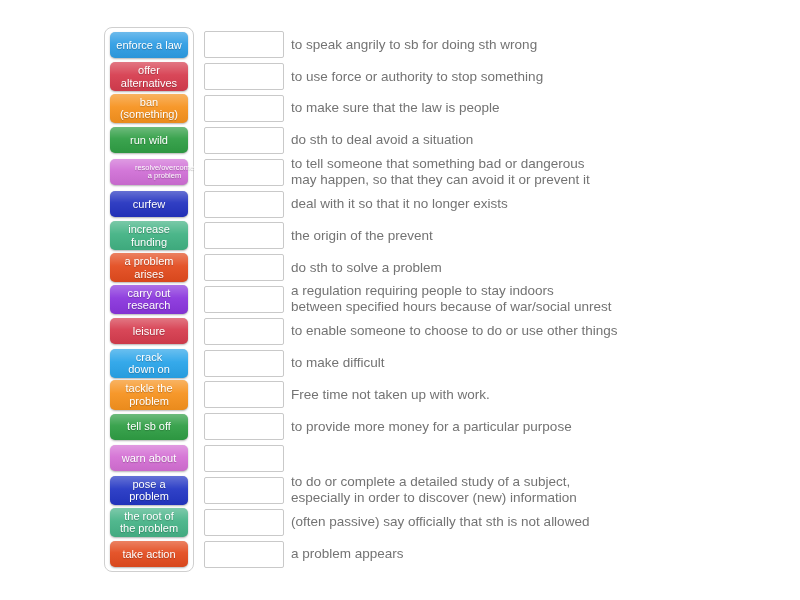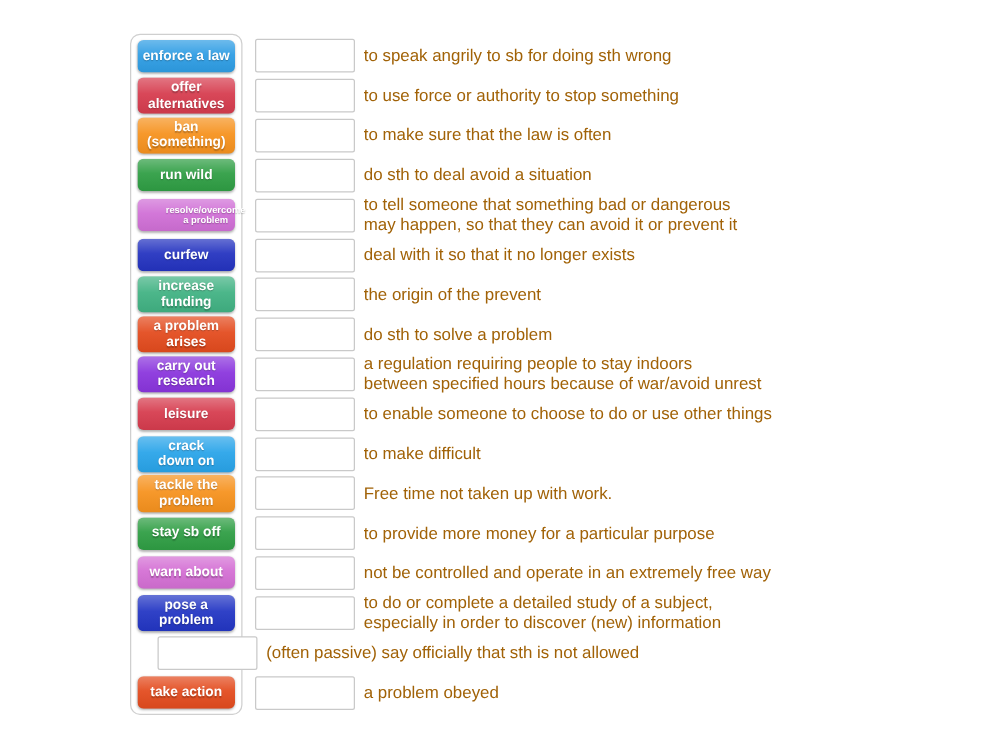--- a/index.html
+++ b/index.html
@@ -36,21 +36,21 @@
   .term-tile {
     width: 78px;
     min-height: 26px;
     flex: 0 0 78px;
     display: flex;
     align-items: center;
     justify-content: center;
     border-radius: 5px;
     padding: 2px 2px;
     color: #ffffff;
-    font-weight: bold;
+    font-weight: normal;
     font-size: 11px;
     line-height: 1.15;
     text-align: center;
     white-space: pre-line;
     cursor: grab;
     text-shadow: 0 1px 1px rgba(0,0,0,0.25);
     box-shadow: 0 1px 2px rgba(0,0,0,0.3);
     background-image: linear-gradient(180deg, rgba(255,255,255,0.30), rgba(255,255,255,0.06) 45%, rgba(0,0,0,0.05));
   }
   .term-tile.small { font-size: 7.5px; }
@@ -61,21 +61,21 @@
     flex: 0 0 80px;
     margin-left: 16px;
     background: #ffffff;
     border: 1px solid #c9c9c9;
     border-radius: 2px;
   }
 
   .definition {
     margin-left: 7px;
     font-size: 13.5px;
-    color: #a16207;
+    color: #737373;
     line-height: 16px;
     white-space: pre-line;
   }
 </style>
 </head>
 <body>
 
 <div class="stage">
   <div class="terms-card"></div>
   <div class="rows">
@@ -87,21 +87,21 @@
       <div class="row">
         <div class="term-tile" style="background-color: rgb(214, 60, 78);">offer
 alternatives</div>
         <div class="drop-box"></div>
         <div class="definition">to use force or authority to stop something</div>
       </div>
       <div class="row">
         <div class="term-tile" style="background-color: rgb(246, 146, 30);">ban
 (something)</div>
         <div class="drop-box"></div>
-        <div class="definition">to make sure that the law is often</div>
+        <div class="definition">to make sure that the law is people</div>
       </div>
       <div class="row">
         <div class="term-tile" style="background-color: rgb(47, 158, 68);">run wild</div>
         <div class="drop-box"></div>
         <div class="definition">do sth to deal avoid a situation</div>
       </div>
       <div class="row">
         <div class="term-tile small" style="background-color: rgb(208, 111, 214); padding-left: 33px;">resolve/overcome
 a problem</div>
         <div class="drop-box"></div>
@@ -123,59 +123,60 @@
         <div class="term-tile" style="background-color: rgb(227, 75, 30);">a problem
 arises</div>
         <div class="drop-box"></div>
         <div class="definition">do sth to solve a problem</div>
       </div>
       <div class="row">
         <div class="term-tile" style="background-color: rgb(138, 53, 221);">carry out
 research</div>
         <div class="drop-box"></div>
         <div class="definition">a regulation requiring people to stay indoors
-between specified hours because of war/avoid unrest</div>
+between specified hours because of war/social unrest</div>
       </div>
       <div class="row">
         <div class="term-tile" style="background-color: rgb(214, 60, 78);">leisure</div>
         <div class="drop-box"></div>
         <div class="definition">to enable someone to choose to do or use other things</div>
       </div>
       <div class="row">
         <div class="term-tile" style="background-color: rgb(41, 164, 233);">crack
 down on</div>
         <div class="drop-box"></div>
         <div class="definition">to make difficult</div>
       </div>
       <div class="row">
         <div class="term-tile" style="background-color: rgb(246, 146, 30);">tackle the
 problem</div>
         <div class="drop-box"></div>
         <div class="definition">Free time not taken up with work.</div>
       </div>
       <div class="row">
-        <div class="term-tile" style="background-color: rgb(47, 158, 68);">stay sb off</div>
+        <div class="term-tile" style="background-color: rgb(47, 158, 68);">tell sb off</div>
         <div class="drop-box"></div>
         <div class="definition">to provide more money for a particular purpose</div>
       </div>
       <div class="row">
         <div class="term-tile" style="background-color: rgb(212, 111, 212);">warn about</div>
         <div class="drop-box"></div>
-        <div class="definition">not be controlled and operate in an extremely free way</div>
       </div>
       <div class="row">
         <div class="term-tile" style="background-color: rgb(35, 54, 196);">pose a
 problem</div>
         <div class="drop-box"></div>
         <div class="definition">to do or complete a detailed study of a subject,
 especially in order to discover (new) information</div>
       </div>
       <div class="row">
+        <div class="term-tile" style="background-color: rgb(70, 179, 135);">the root of
+the problem</div>
         <div class="drop-box"></div>
         <div class="definition">(often passive) say officially that sth is not allowed</div>
       </div>
       <div class="row">
         <div class="term-tile" style="background-color: rgb(227, 75, 30);">take action</div>
         <div class="drop-box"></div>
-        <div class="definition">a problem obeyed</div>
+        <div class="definition">a problem appears</div>
       </div>
     </div>
 </div>
 
 </body></html>

